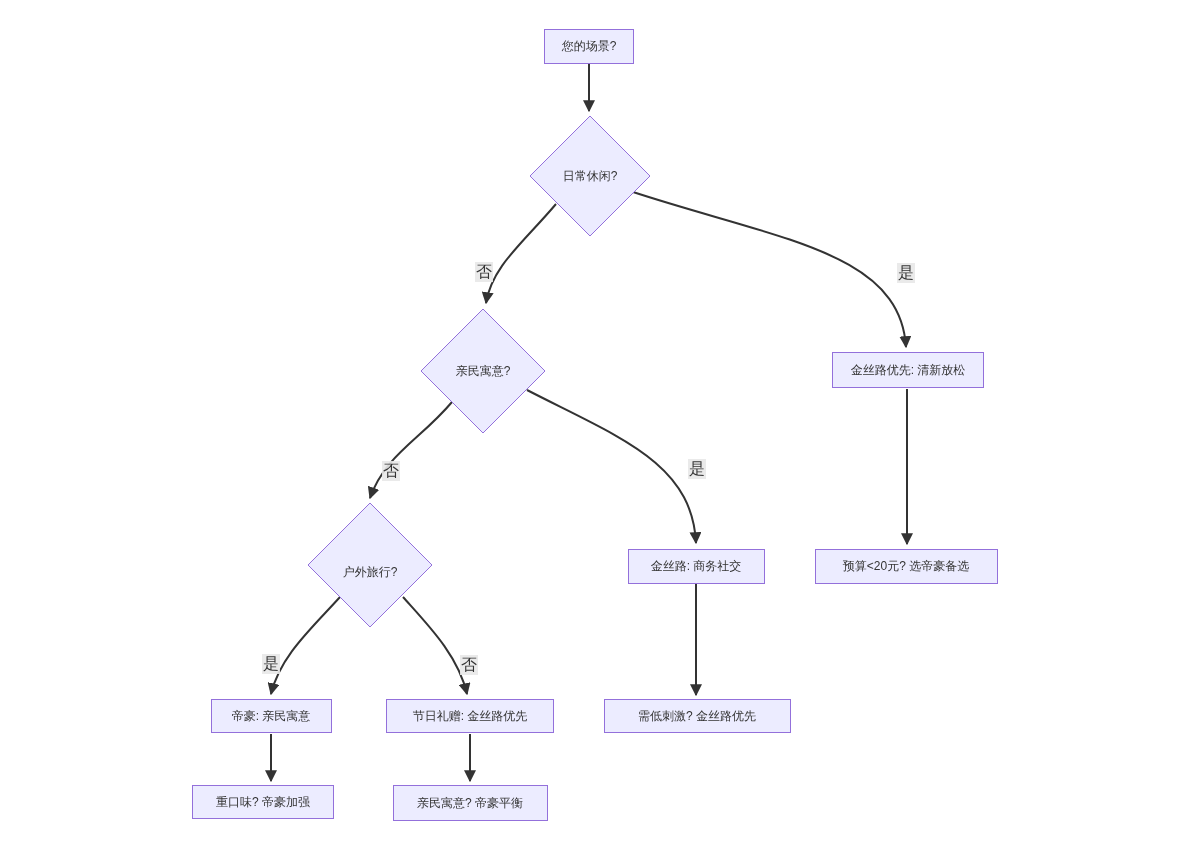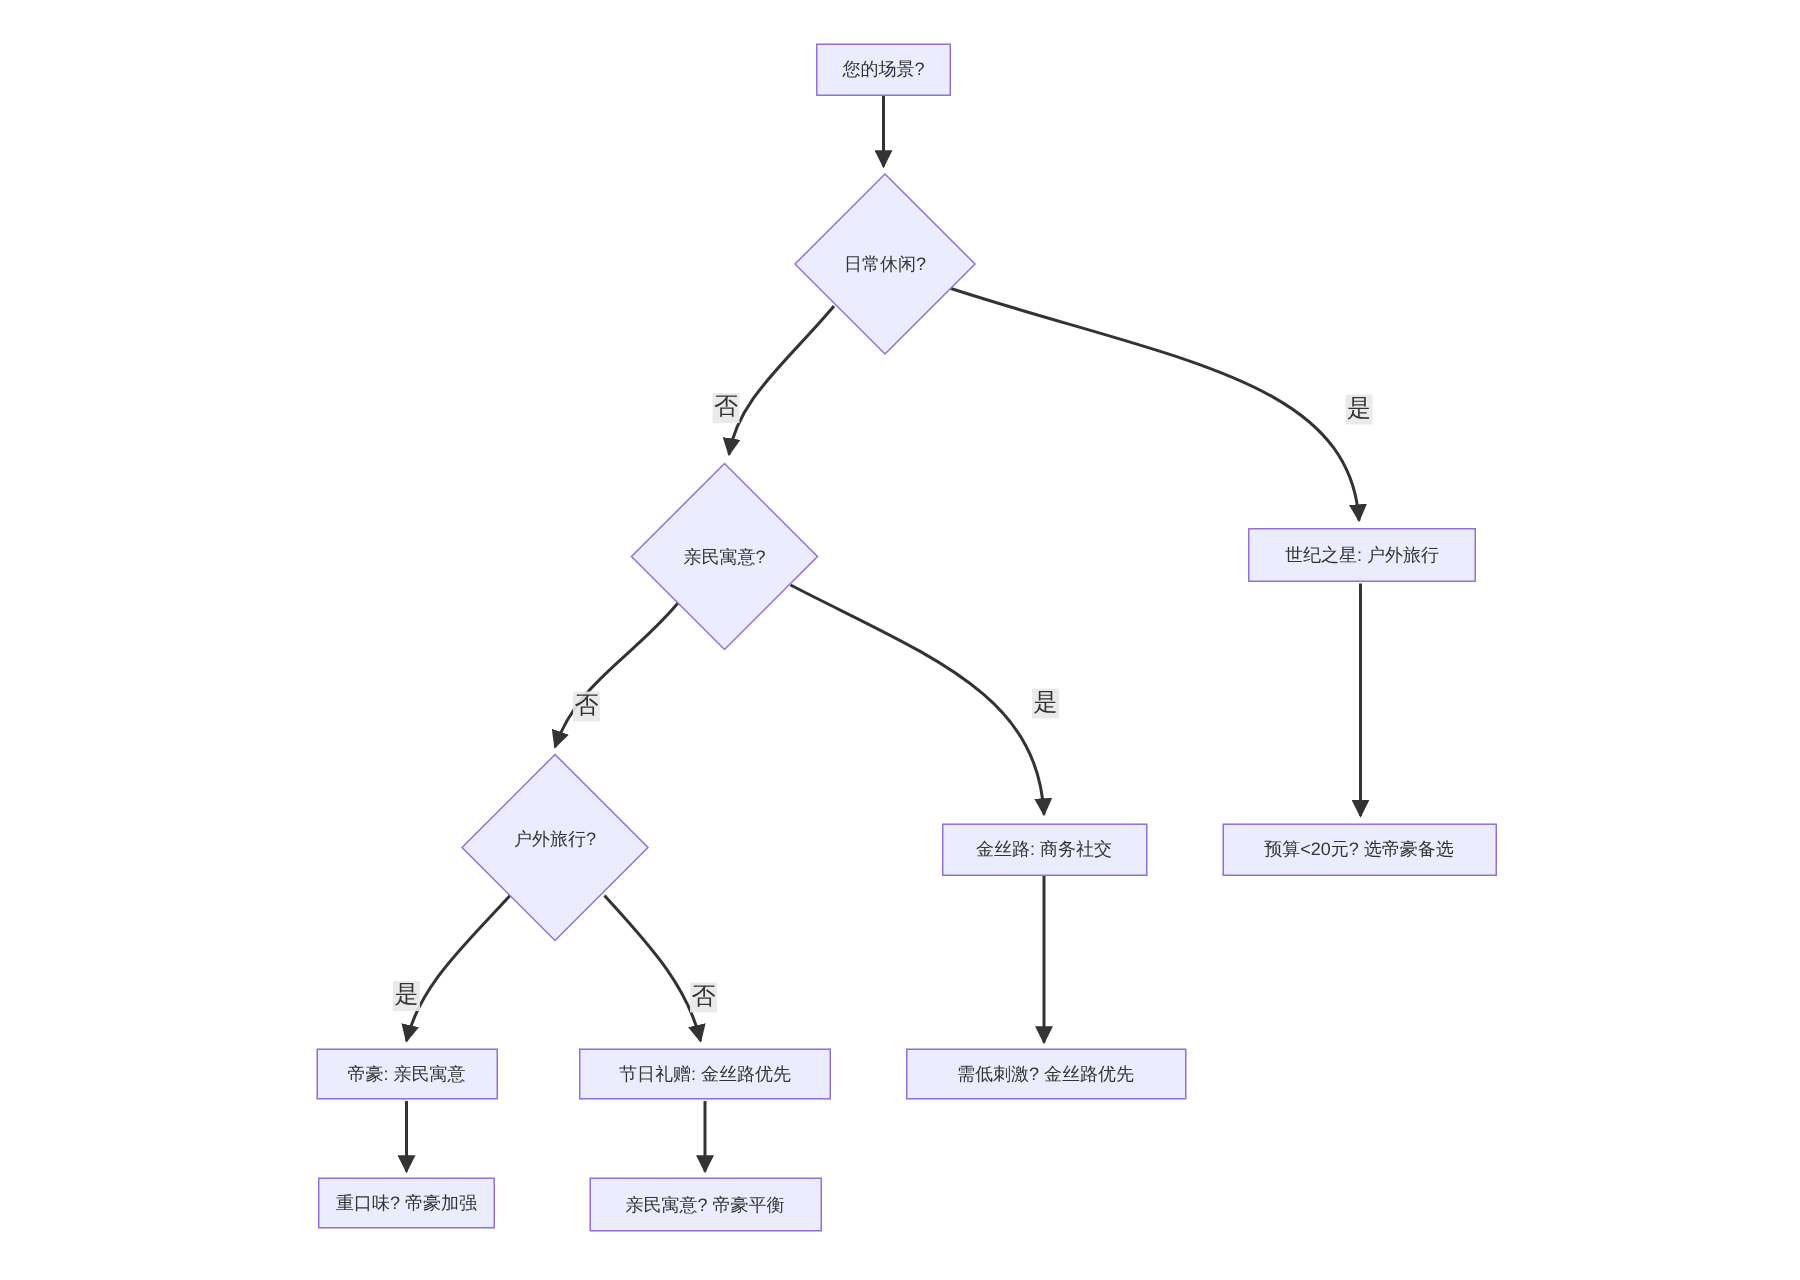--- a/index.html
+++ b/index.html
@@ -92,44 +92,44 @@
       </g>
   </svg>
   <div id="nodes-layer">
       <div class="node rect" style="left: 544px; top: 28.5px; width: 90px; height: 35px;">
         <span>您的场景?</span>
       </div>
       <div class="node diamond-node" style="left: 530px; top: 116px; width: 120px; height: 120px;">
         <span>日常休闲?</span>
       </div>
       <div class="node rect" style="left: 832px; top: 352px; width: 152px; height: 36px;">
-        <span>世纪之星: 户外旅行</span>
+        <span>金丝路优先: 清新放松</span>
       </div>
       <div class="node diamond-node" style="left: 421px; top: 309px; width: 124px; height: 124px;">
         <span>亲民寓意?</span>
       </div>
       <div class="node rect" style="left: 814.5px; top: 548.5px; width: 183px; height: 35px;">
         <span>预算&lt;20元? 选帝豪备选</span>
       </div>
-      <div class="node diamond-node" style="left: 308px; top: 497px; width: 124px; height: 124px;">
+      <div class="node diamond-node" style="left: 308px; top: 510px; width: 124px; height: 124px;">
         <span>户外旅行?</span>
       </div>
       <div class="node rect" style="left: 627.5px; top: 548.5px; width: 137px; height: 35px;">
         <span>金丝路: 商务社交</span>
       </div>
       <div class="node rect" style="left: 603.5px; top: 699px; width: 187px; height: 34px;">
         <span>需低刺激? 金丝路优先</span>
       </div>
       <div class="node rect" style="left: 210.5px; top: 699px; width: 121px; height: 34px;">
         <span>帝豪: 亲民寓意</span>
       </div>
       <div class="node rect" style="left: 386px; top: 699px; width: 168px; height: 34px;">
         <span>节日礼赠: 金丝路优先</span>
       </div>
-      <div class="node rect" style="left: 212px; top: 785px; width: 118px; height: 34px;">
+      <div class="node rect" style="left: 192px; top: 785px; width: 142px; height: 34px;">
         <span>重口味? 帝豪加强</span>
       </div>
       <div class="node rect" style="left: 392.5px; top: 785px; width: 155px; height: 36px;">
         <span>亲民寓意? 帝豪平衡</span>
       </div>
       <span class="edge-label" style="left: 484px; top: 272px;">否</span>
       <span class="edge-label" style="left: 906px; top: 273px;">是</span>
       <span class="edge-label" style="left: 391px; top: 471px;">否</span>
       <span class="edge-label" style="left: 697px; top: 469px;">是</span>
       <span class="edge-label" style="left: 271px; top: 664px;">是</span>

